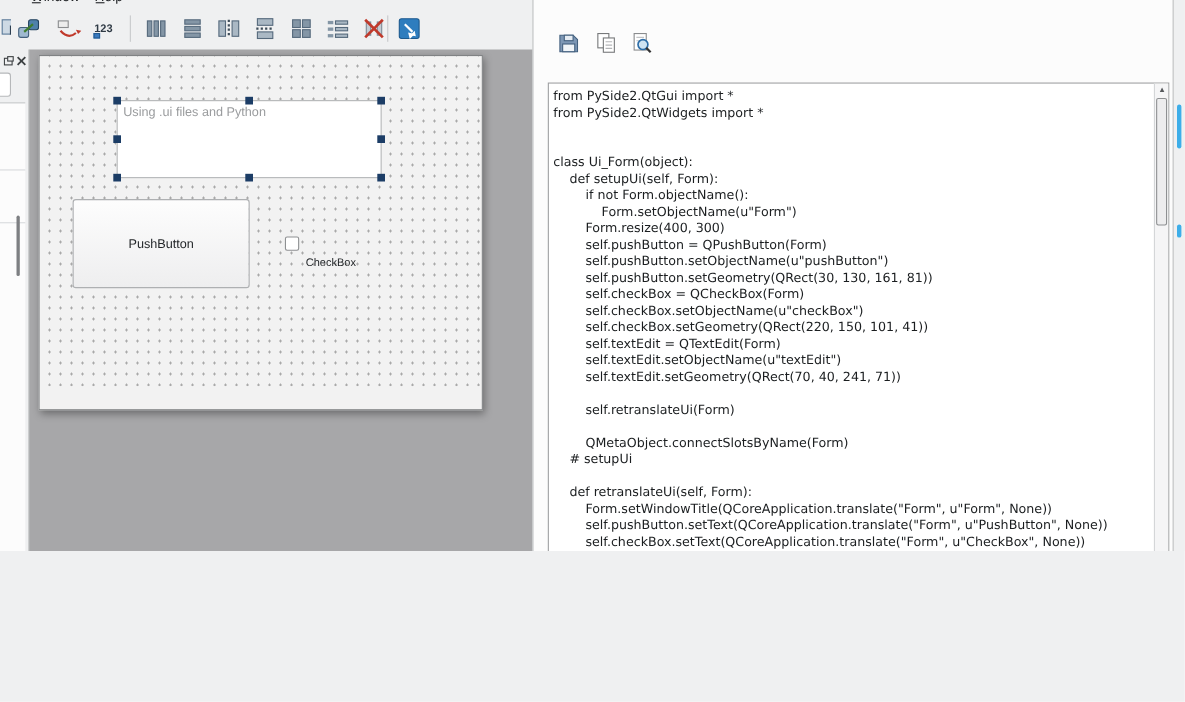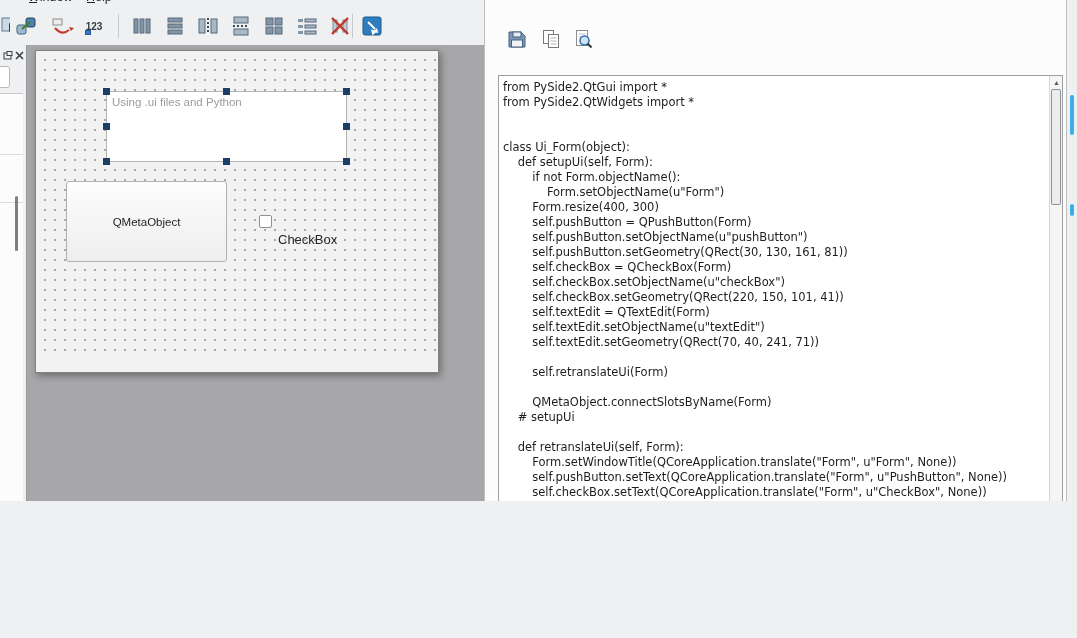--- a/index.html
+++ b/index.html
@@ -48,21 +48,21 @@
   .w-textedit { position:absolute; left:70px; top:40px; width:241px; height:71px; background:#ffffff; border:1px solid #b2b4b6; }
   .w-textedit .placeholder { position:absolute; left:5px; top:4px; font-size:11.5px; color:#9a9c9e; }
   .handle { position:absolute; width:7px; height:7px; background:#1c3d66; }
   .h-tl{left:-4px;top:-4px;} .h-tm{left:50%;margin-left:-4px;top:-4px;} .h-tr{right:-4px;top:-4px;}
   .h-ml{left:-4px;top:50%;margin-top:-4px;} .h-mr{right:-4px;top:50%;margin-top:-4px;}
   .h-bl{left:-4px;bottom:-4px;} .h-bm{left:50%;margin-left:-4px;bottom:-4px;} .h-br{right:-4px;bottom:-4px;}
 
   .w-pushbutton { position:absolute; left:30px; top:130px; width:161px; height:81px; background:linear-gradient(#fdfdfd,#eeeeef); border:1px solid #aeb0b2; border-radius:3px; display:flex; align-items:center; justify-content:center; font-size:11.5px; color:#232629; }
   .w-checkbox { position:absolute; left:220px; top:150px; width:101px; height:41px; display:flex; align-items:center; }
   .cb-box { width:13px; height:13px; background:#ffffff; border:1px solid #8e9092; border-radius:2px; margin-left:3px; }
-  .cb-label { margin-left:6px; font-size:13px; color:#232629;margin-top:36px; }
+  .cb-label { margin-left:6px; font-size:10px; color:#232629;margin-top:36px; }
 
   
   .code-dialog { position:absolute; left:484px; top:0; width:583px; height:615px; background:#fcfcfc; border-left:1px solid #bcbebf; border-right:1px solid #bcbebf; border-bottom:1px solid #bcbebf; }
   .cd-icon { position:absolute; top:27px; width:24px; height:24px; display:flex; align-items:center; justify-content:center; border-radius:3px; }
   .code-frame { position:absolute; left:13px; top:75px; width:565px; height:500px; background:#ffffff; border:1px solid #9fa0a2; display:flex; }
   .code-pre { flex:1; overflow:hidden; margin:0; padding:4px 2px 0 4px; font-family:"DejaVu Sans", sans-serif; font-size:11.5px; line-height:15px; color:#1b1e20; white-space:pre-wrap; word-break:normal; }
   .code-scrollbar { width:13px; border-left:1px solid #d4d6d8; background:#f5f5f6; position:relative; }
   .scroll-arrow { position:absolute; left:0; width:13px; height:12px; font-size:7px; color:#55585b; display:flex; align-items:center; justify-content:center; }
   .scroll-arrow.up { top:0; }
   .scroll-arrow.down { bottom:0; }
@@ -219,21 +219,21 @@
         <span class="placeholder">Using .ui files and Python</span>
         <span class="handle h-tl"></span>
         <span class="handle h-tm"></span>
         <span class="handle h-tr"></span>
         <span class="handle h-ml"></span>
         <span class="handle h-mr"></span>
         <span class="handle h-bl"></span>
         <span class="handle h-bm"></span>
         <span class="handle h-br"></span>
       </div>
-      <div class="w-pushbutton">QMetaObject</div>
+      <div class="w-pushbutton">PushButton</div>
       <div class="w-checkbox">
         <span class="cb-box"></span>
         <span class="cb-label">CheckBox</span>
       </div>
     </div>
   </div>
 
   <div class="code-dialog">
     <div class="cd-icon" style="left:20px">
       <svg width="22" height="22">

